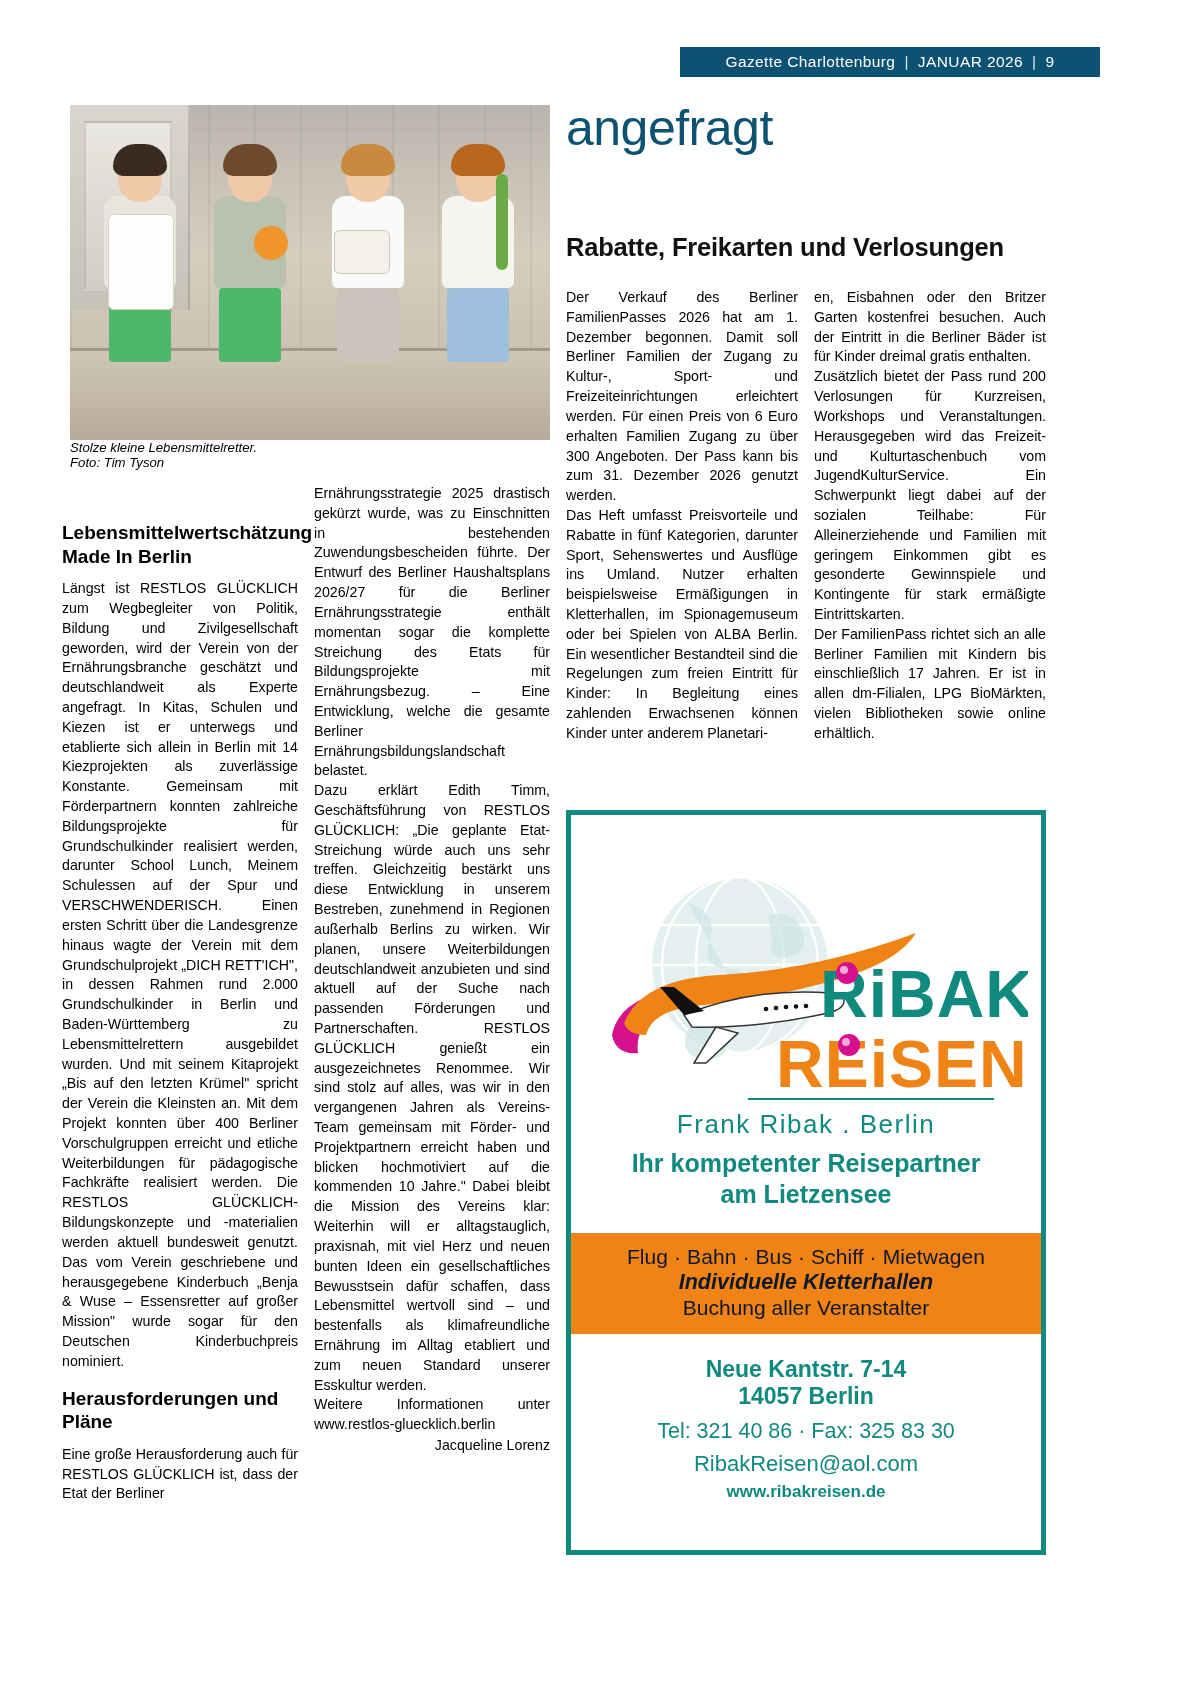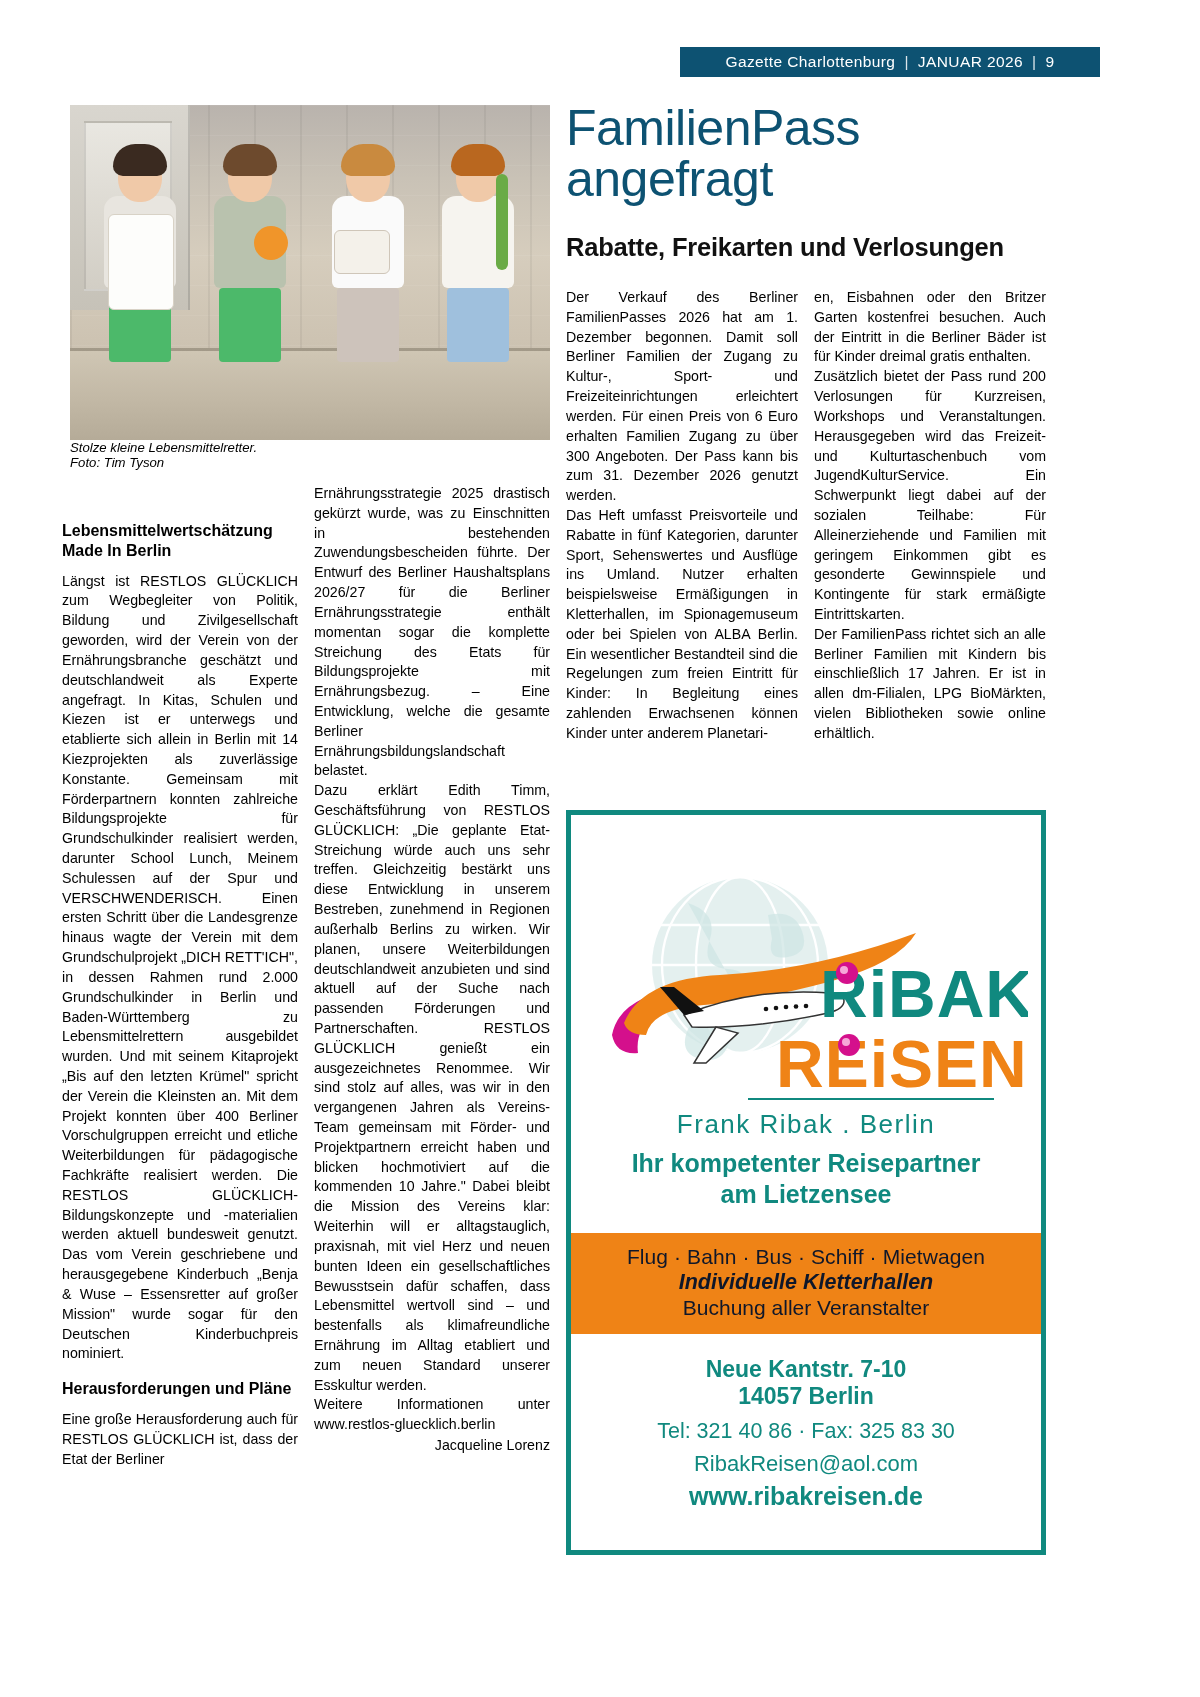--- a/index.html
+++ b/index.html
@@ -128,21 +128,21 @@
   .col {
     position: absolute;
     font-size: 14.2px;
     line-height: 1.395;
     text-align: justify;
     hyphens: manual;
   }
   .col p { margin: 0 0 0 0; }
   .secthead {
     font-weight: 700;
-    font-size: 16px;
+    font-size: 19px;
     line-height: 1.24;
     margin: 0 0 11px 0;
     text-align: left;
   }
   .secthead.sp { margin-top: 15px; }
 
   #col1 { left: 62px; top: 521px; width: 236px; }
   #col2 { left: 314px; top: 484px; width: 236px; }
   #col3 { left: 566px; top: 288px; width: 232px; }
   #col4 { left: 814px; top: 288px; width: 232px; }
@@ -182,21 +182,21 @@
   }
   .ad-strip .l1 { font-size: 21px; letter-spacing:.1px; }
   .ad-strip .l2 { font-size: 21.5px; font-weight: 700; font-style: italic; margin-top: 1px; }
   .ad-strip .l3 { font-size: 21px; margin-top: 1px; }
 
   .ad-contact { text-align:center; color:#10897f; margin-top: 22px; }
   .ad-contact .addr1 { font-size: 23px; font-weight:700; }
   .ad-contact .addr2 { font-size: 23px; font-weight:700; }
   .ad-contact .tel { font-size: 21.5px; margin-top: 9px; }
   .ad-contact .mail { font-size: 22px; margin-top: 7px; }
-  .ad-contact .web { font-size: 25px; font-weight:700; margin-top: 5px; }
+  .ad-contact .web { font-size: 17px; font-weight:700; margin-top: 5px; }
 </style>
 </head>
 <body>
 
 <div class="masthead">
   <span>Gazette Charlottenburg</span>
   <span class="sep">|</span>
   <span>JANUAR 2026</span>
   <span class="sep">|</span>
   <span>9</span>
@@ -241,21 +241,20 @@
     <div class="item"></div>
   </div>
 </div>
 
 <div class="caption">
   <span>Stolze kleine Lebensmittelretter.</span>
   <span>Foto: Tim Tyson</span>
 </div>
 
 <div class="headline">
-  <div>FamilienPass</div>
   <div>angefragt</div>
 </div>
 <div class="subhead">Rabatte, Freikarten und Verlosungen</div>
 
 <div class="col" id="col1">
   <div class="secthead">Lebensmittelwertschätzung Made In Berlin</div>
   <p>Längst ist RESTLOS GLÜCKLICH zum Wegbegleiter von Politik, Bildung und Zivilgesellschaft geworden, wird der Verein von der Ernährungsbranche geschätzt und deutschlandweit als Experte angefragt. In Kitas, Schulen und Kiezen ist er unterwegs und etablierte sich allein in Berlin mit 14 Kiezprojekten als zuverlässige Konstante. Gemeinsam mit Förderpartnern konnten zahlreiche Bildungsprojekte für Grundschulkinder realisiert werden, darunter School Lunch, Meinem Schulessen auf der Spur und VERSCHWENDERISCH. Einen ersten Schritt über die Landesgrenze hinaus wagte der Verein mit dem Grundschulprojekt „DICH RETT'ICH", in dessen Rahmen rund 2.000 Grundschulkinder in Berlin und Baden-Württemberg zu Lebensmittelrettern ausgebildet wurden. Und mit seinem Kitaprojekt „Bis auf den letzten Krümel" spricht der Verein die Kleinsten an. Mit dem Projekt konnten über 400 Berliner Vorschulgruppen erreicht und etliche Weiterbildungen für pädagogische Fachkräfte realisiert werden. Die RESTLOS GLÜCKLICH-Bildungskonzepte und -materialien werden aktuell bundesweit genutzt. Das vom Verein geschriebene und herausgegebene Kinderbuch „Benja &amp; Wuse – Essensretter auf großer Mission" wurde sogar für den Deutschen Kinderbuchpreis nominiert.</p>
   <div class="secthead sp">Herausforderungen und Pläne</div>
   <p>Eine große Herausforderung auch für RESTLOS GLÜCKLICH ist, dass der Etat der Berliner</p>
 </div>
@@ -333,19 +332,19 @@
     <div>am Lietzensee</div>
   </div>
 
   <div class="ad-strip">
     <div class="l1">Flug · Bahn · Bus · Schiff · Mietwagen</div>
     <div class="l2">Individuelle Kletterhallen</div>
     <div class="l3">Buchung aller Veranstalter</div>
   </div>
 
   <div class="ad-contact">
-    <div class="addr1">Neue Kantstr. 7-10</div>
+    <div class="addr1">Neue Kantstr. 7-14</div>
     <div class="addr2">14057 Berlin</div>
     <div class="tel">Tel: 321 40 86 · Fax: 325 83 30</div>
     <div class="mail">RibakReisen@aol.com</div>
     <div class="web">www.ribakreisen.de</div>
   </div>
 </div>
 
 </body></html>

